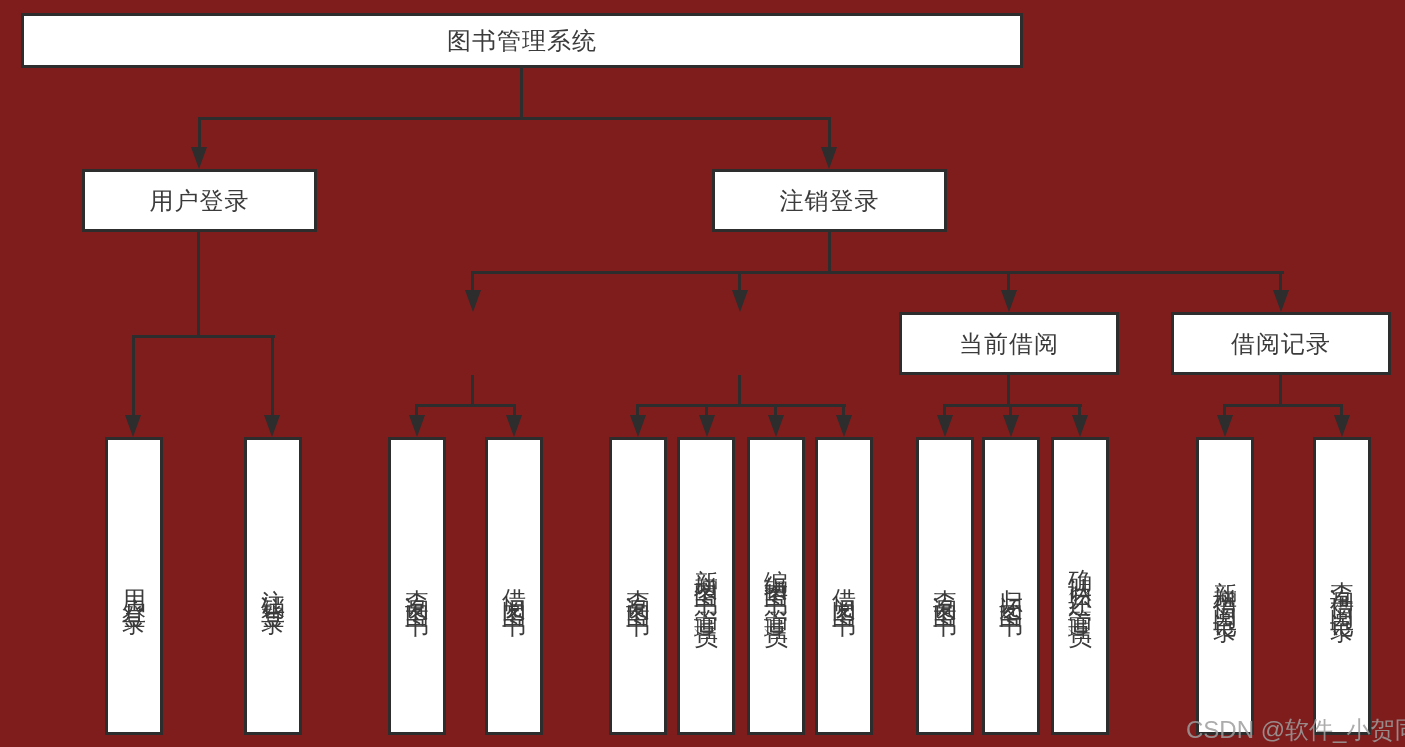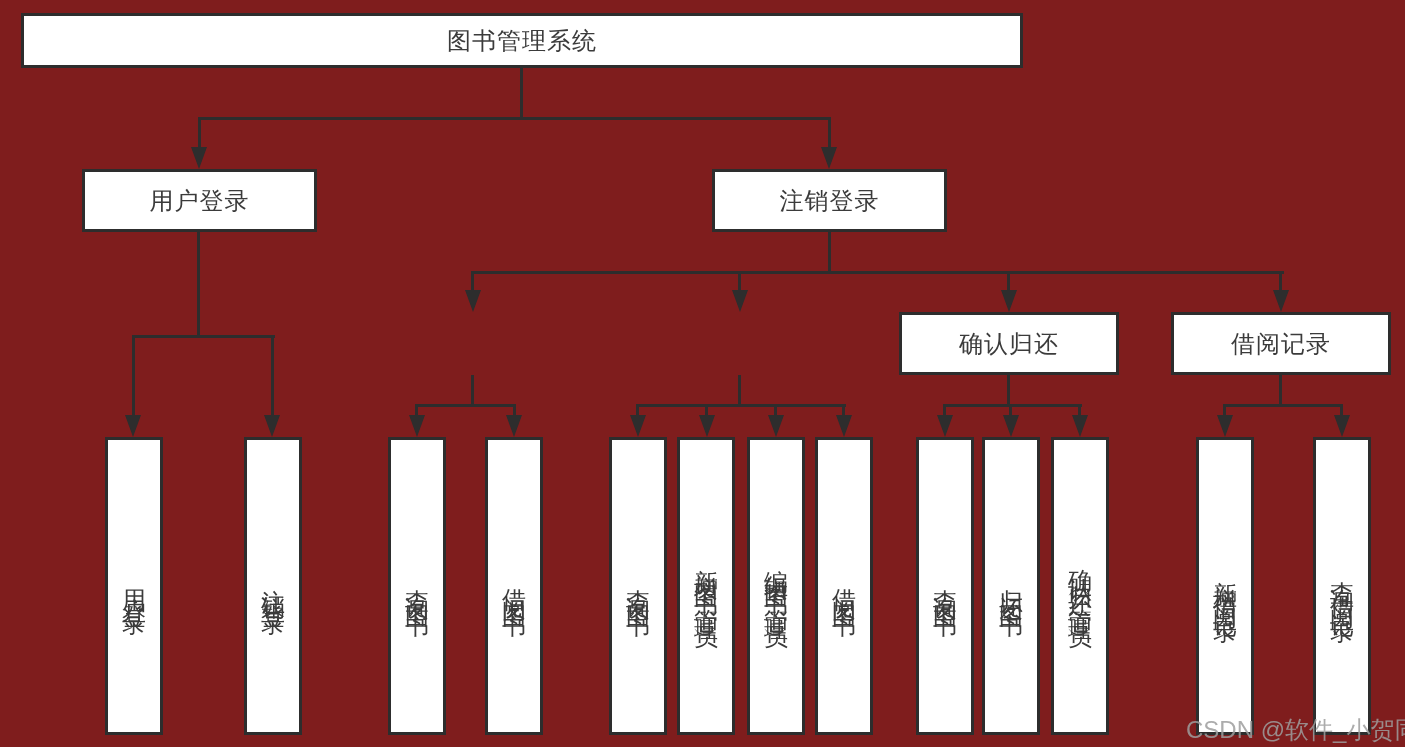--- a/index.html
+++ b/index.html
@@ -56,21 +56,21 @@
   <div class="line" style="left:471px; top:271px; width:813px; height:3px;"></div>
   <div class="line" style="left:471px; top:271px; width:3px; height:23px;"></div>
   <div class="arrow" style="left:465px; top:290px;"></div>
   <div class="line" style="left:738px; top:271px; width:3px; height:23px;"></div>
   <div class="arrow" style="left:732px; top:290px;"></div>
   <div class="line" style="left:1007px; top:271px; width:3px; height:23px;"></div>
   <div class="arrow" style="left:1001px; top:290px;"></div>
   <div class="line" style="left:1279px; top:271px; width:3px; height:23px;"></div>
   <div class="arrow" style="left:1273px; top:290px;"></div>
 
-  <div class="box hlabel" style="left:899px; top:312px; width:220px; height:63px;">确认归还</div>
+  <div class="box hlabel" style="left:899px; top:312px; width:220px; height:63px;">当前借阅</div>
   <div class="box hlabel" style="left:1171px; top:312px; width:220px; height:63px;">借阅记录</div>
 
   <div class="line" style="left:471px; top:375px; width:3px; height:31px;"></div>
   <div class="line" style="left:415px; top:404px; width:101px; height:3px;"></div>
   <div class="line" style="left:415px; top:404px; width:3px; height:13px;"></div>
   <div class="arrow" style="left:409px; top:415px;"></div>
   <div class="line" style="left:513px; top:404px; width:3px; height:13px;"></div>
   <div class="arrow" style="left:506px; top:415px;"></div>
 
   <div class="line" style="left:738px; top:375px; width:3px; height:31px;"></div>

